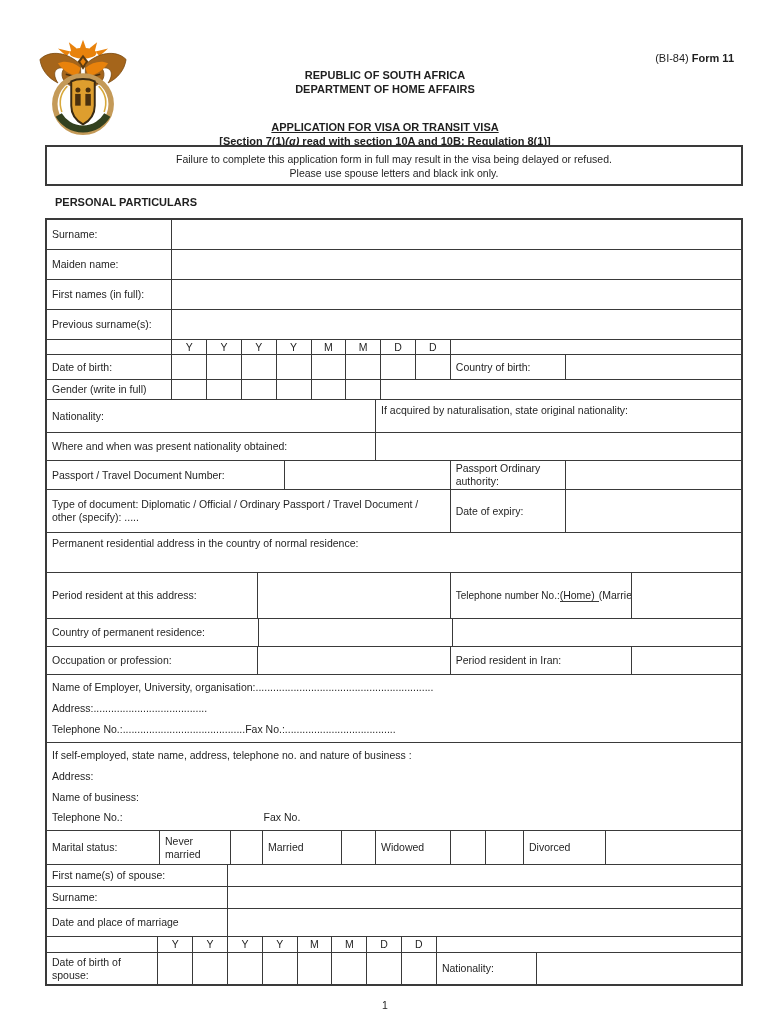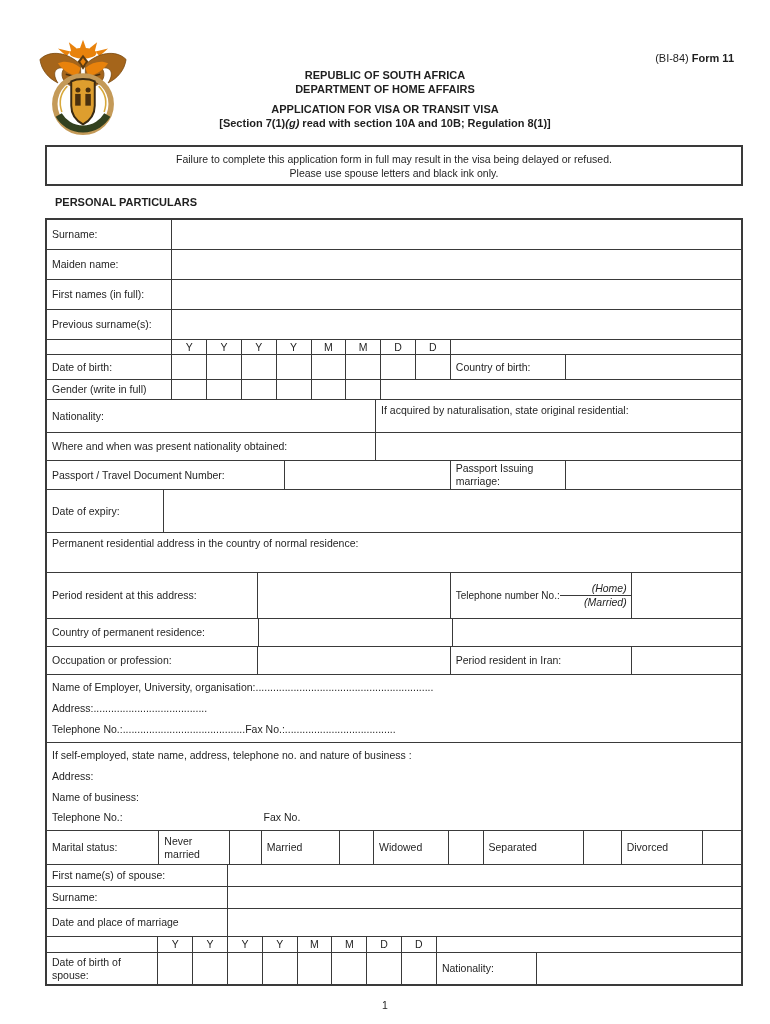--- a/index.html
+++ b/index.html
@@ -5,21 +5,21 @@
   html,body { margin:0; padding:0; background:#ffffff; }
   .page {
     position:relative; width:770px; height:1024px; background:#ffffff;
     font-family:"Liberation Sans", sans-serif; color:#1f1f1f; overflow:hidden;
   }
   .logo { position:absolute; left:36px; top:32px; width:94px; height:116px; }
   .form-ref { position:absolute; right:36px; top:52px; font-size:11px; }
   .form-ref b { font-weight:bold; }
   .hdr-center { position:absolute; left:0; right:0; text-align:center; font-weight:bold; font-size:11px; line-height:1.3; }
   .hdr-dept { top:68px; }
-  .hdr-app  { top:102px; }
+  .hdr-app  { top:120px;text-decoration:underline; }
   .hdr-app i { font-style:italic; }
   .notice {
     position:absolute; left:45px; top:145px; width:698px; height:41px;
     border:2px solid #3a3a3a; box-sizing:border-box; text-align:center;
     font-size:10.5px; line-height:1.35; padding-top:5px;
   }
   .section-title { position:absolute; left:55px; top:196px; font-weight:bold; font-size:11px; }
   .tbl {
     position:absolute; left:45px; top:218px; width:698px;
     border:2px solid #3a3a3a; box-sizing:border-box;
@@ -29,21 +29,21 @@
   .c {
     box-sizing:border-box; border-left:1px solid #3a3a3a;
     padding:2px 5px; font-size:10.5px; display:flex; align-items:center; line-height:1.2;
     overflow:hidden;
   }
   .c:first-child { border-left:none; }
   .ctr { justify-content:center; padding:0; }
   .topalign { align-items:flex-start; padding-top:4px; }
   .colcell { flex-direction:column; align-items:flex-start; justify-content:space-between; padding:6px 5px; }
   .colcell div { width:100%; }
-  .sub2 { display:flex; flex-direction:column; padding:0;font-style:italic; }
+  .sub2 { display:flex; padding:0; }
   .sub2 > div { box-sizing:border-box; height:50%; display:flex; align-items:center; }
   .sub2 > div:first-child { border-bottom:1px solid #3a3a3a; }
   .telwrap { display:flex; padding:0; }
   .tel-label { display:flex; align-items:center; padding-left:5px; font-size:10px; white-space:nowrap; }
   .homecol > div { justify-content:flex-end; padding-right:4px; }
   .fieldcol > div { }
   .page-num { position:absolute; left:0; right:0; top:999px; text-align:center; font-size:10.5px; }
 </style>
 </head>
 <body>
@@ -162,36 +162,37 @@
       <div class="c" style="width:35px"></div>
       <div class="c" style="width:35px"></div>
       <div class="c" style="width:35px"></div>
       <div class="c" style="width:35px"></div>
       <div class="c" style="width:35px"></div>
       <div class="c" style="width:363px"></div>
     </div>
 
     <div class="row" style="height:33px">
       <div class="c" style="width:330px">Nationality:</div>
-      <div class="c topalign" style="width:368px">If acquired by naturalisation, state original residential:</div>
+      <div class="c topalign" style="width:368px">If acquired by naturalisation, state original nationality:</div>
     </div>
 
     <div class="row" style="height:28px">
       <div class="c" style="width:330px">Where and when was present nationality obtained:</div>
       <div class="c" style="width:368px"></div>
     </div>
 
     <div class="row" style="height:29px">
       <div class="c" style="width:238px">Passport / Travel Document Number:</div>
       <div class="c" style="width:167px"></div>
-      <div class="c" style="width:116px">Passport Issuing marriage:</div>
+      <div class="c" style="width:116px">Passport Ordinary authority:</div>
       <div class="c" style="width:177px"></div>
     </div>
 
     <div class="row" style="height:43px">
+      <div class="c" style="width:405px">Type of document: Diplomatic / Official / Ordinary Passport / Travel Document / other (specify): .....</div>
       <div class="c" style="width:116px">Date of expiry:</div>
       <div class="c" style="width:177px"></div>
     </div>
 
     <div class="row" style="height:40px">
       <div class="c topalign" style="width:698px">Permanent residential address in the country of normal residence:</div>
     </div>
 
     <div class="row" style="height:46px">
       <div class="c" style="width:211px">Period resident at this address:</div>
@@ -243,21 +244,20 @@
     </div>
 
     <div class="row" style="height:34px">
       <div class="c" style="width:112px">Marital status:</div>
       <div class="c" style="width:71px">Never married</div>
       <div class="c" style="width:32px"></div>
       <div class="c" style="width:79px">Married</div>
       <div class="c" style="width:34px"></div>
       <div class="c" style="width:75px">Widowed</div>
       <div class="c" style="width:35px"></div>
-      <div class="c" style="width:101px">Separated</div>
       <div class="c" style="width:38px"></div>
       <div class="c" style="width:82px">Divorced</div>
       <div class="c" style="width:39px"></div>
     </div>
 
     <div class="row" style="height:22px">
       <div class="c" style="width:181px">First name(s) of spouse:</div>
       <div class="c" style="width:517px"></div>
     </div>
 

